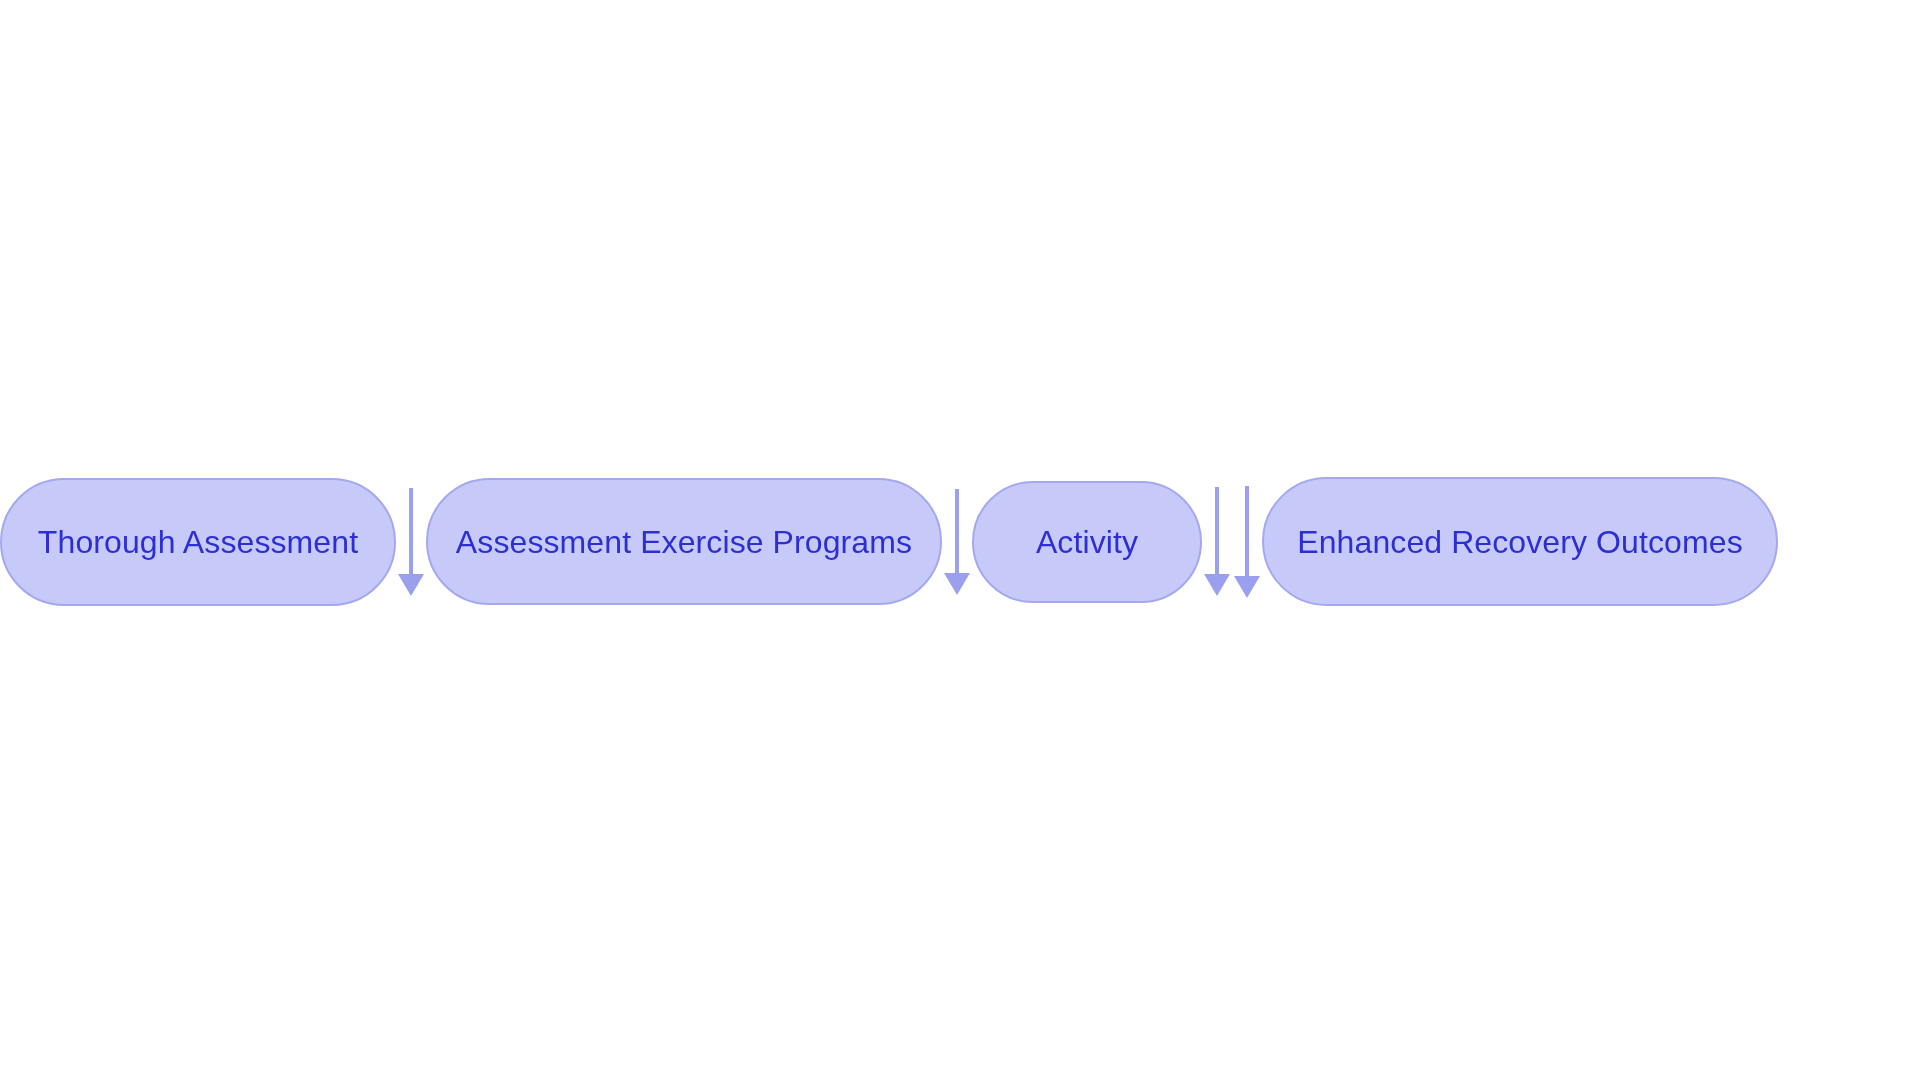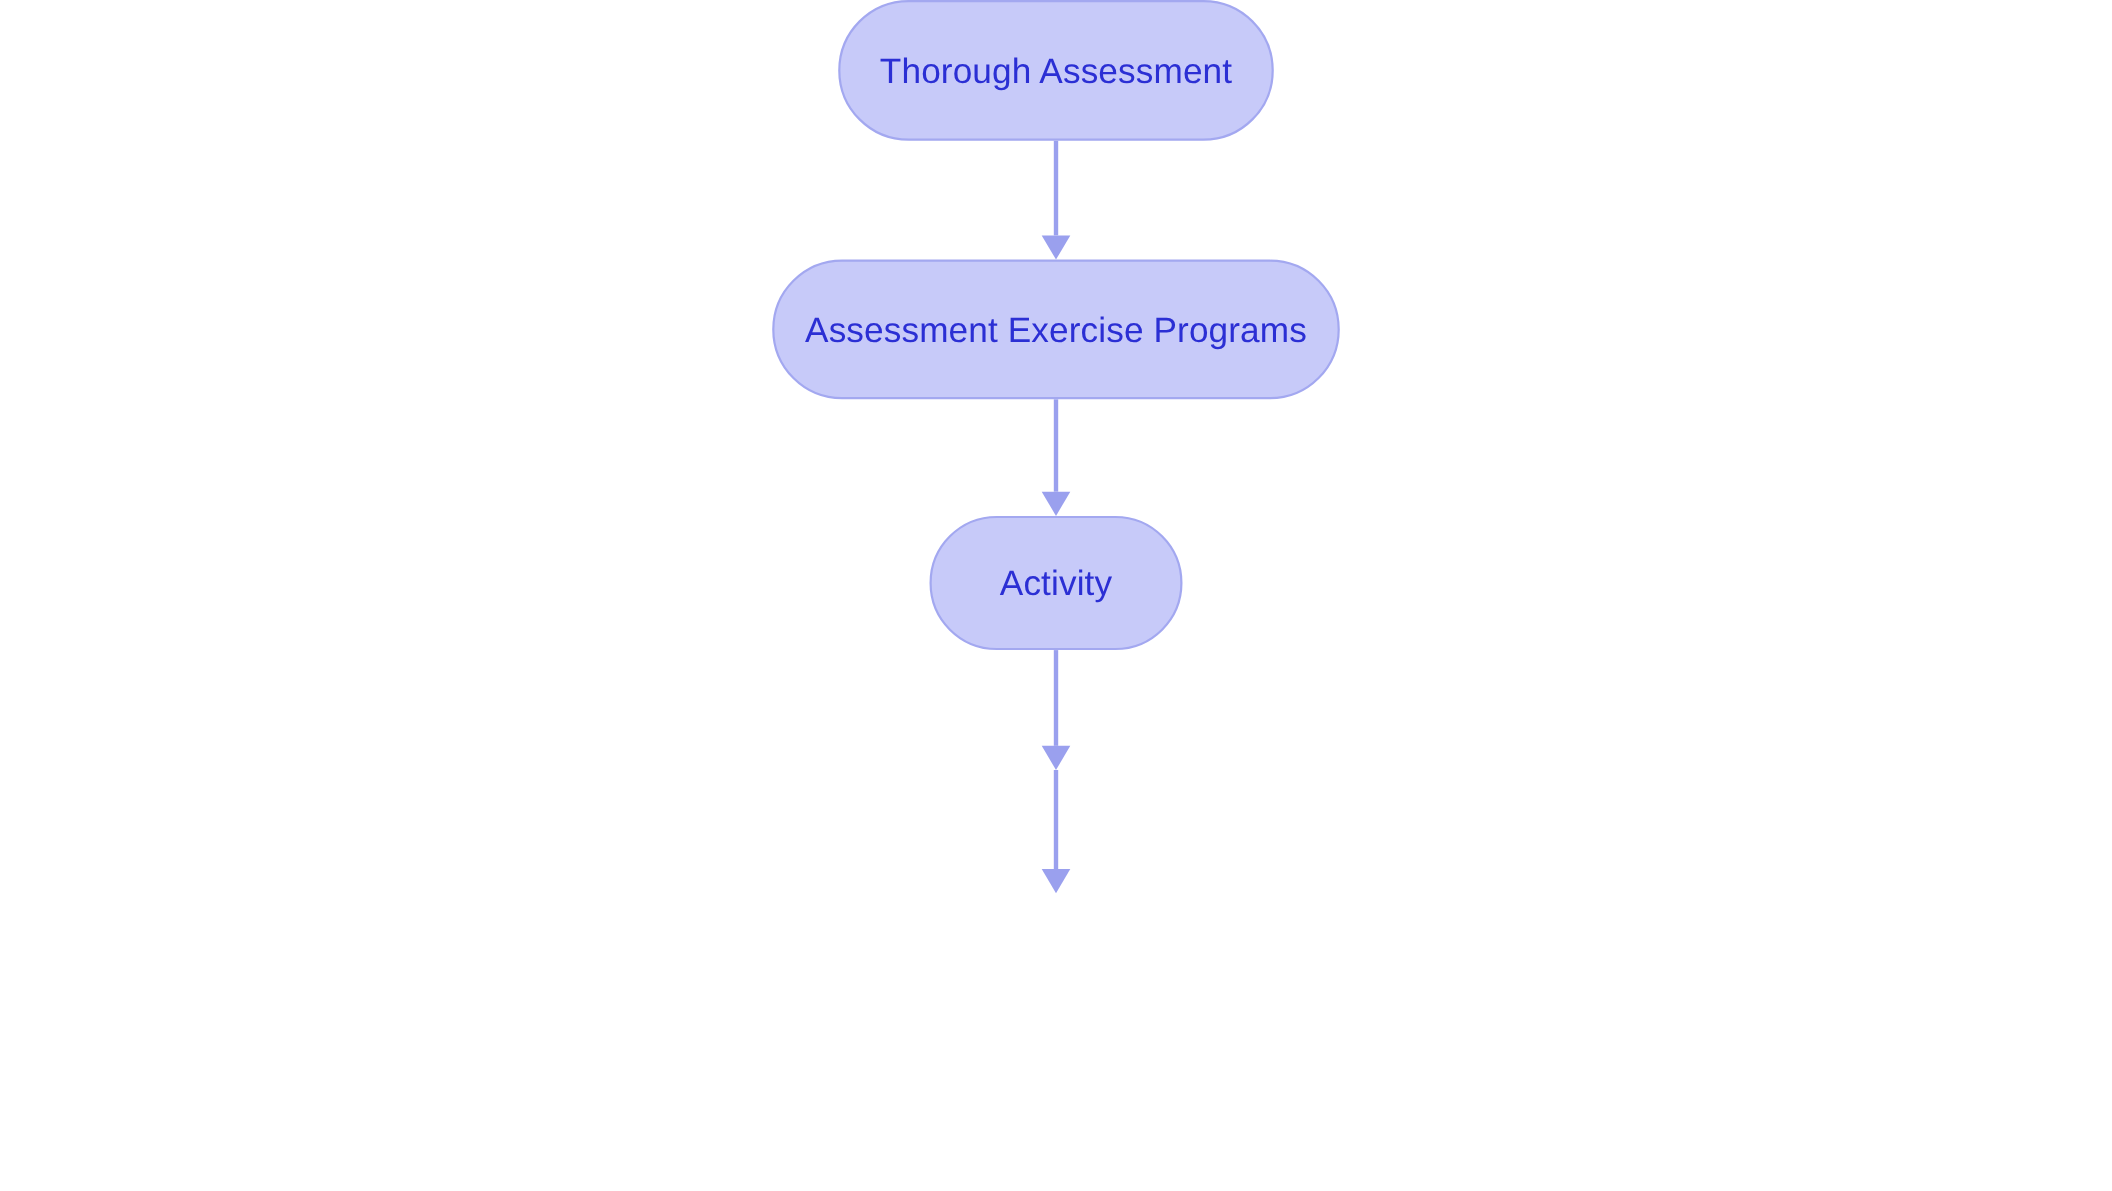--- a/index.html
+++ b/index.html
@@ -21,21 +21,21 @@
     background: #ffffff;
   }
 
   .flow-column {
     position: absolute;
     left: 0;
     top: 0;
     width: 1920px;
     height: 1083px;
     display: flex;
-    flex-direction: column;
+    flex-direction: row;
     align-items: center;
   }
 
   .node {
     box-sizing: border-box;
     display: flex;
     align-items: center;
     justify-content: center;
     background: #c7caf9;
     border: 2px solid #a3a8f0;
@@ -121,15 +121,18 @@
       <div class="connector-line"></div>
       <div class="connector-arrow"></div>
     </div>
 
 
     <div class="connector connector-3">
       <div class="connector-line"></div>
       <div class="connector-arrow"></div>
     </div>
 
+    <div class="node node-4">
+      <span class="node-label">Enhanced Recovery Outcomes</span>
+    </div>
 
   </div>
 </div>
 
 </body></html>

